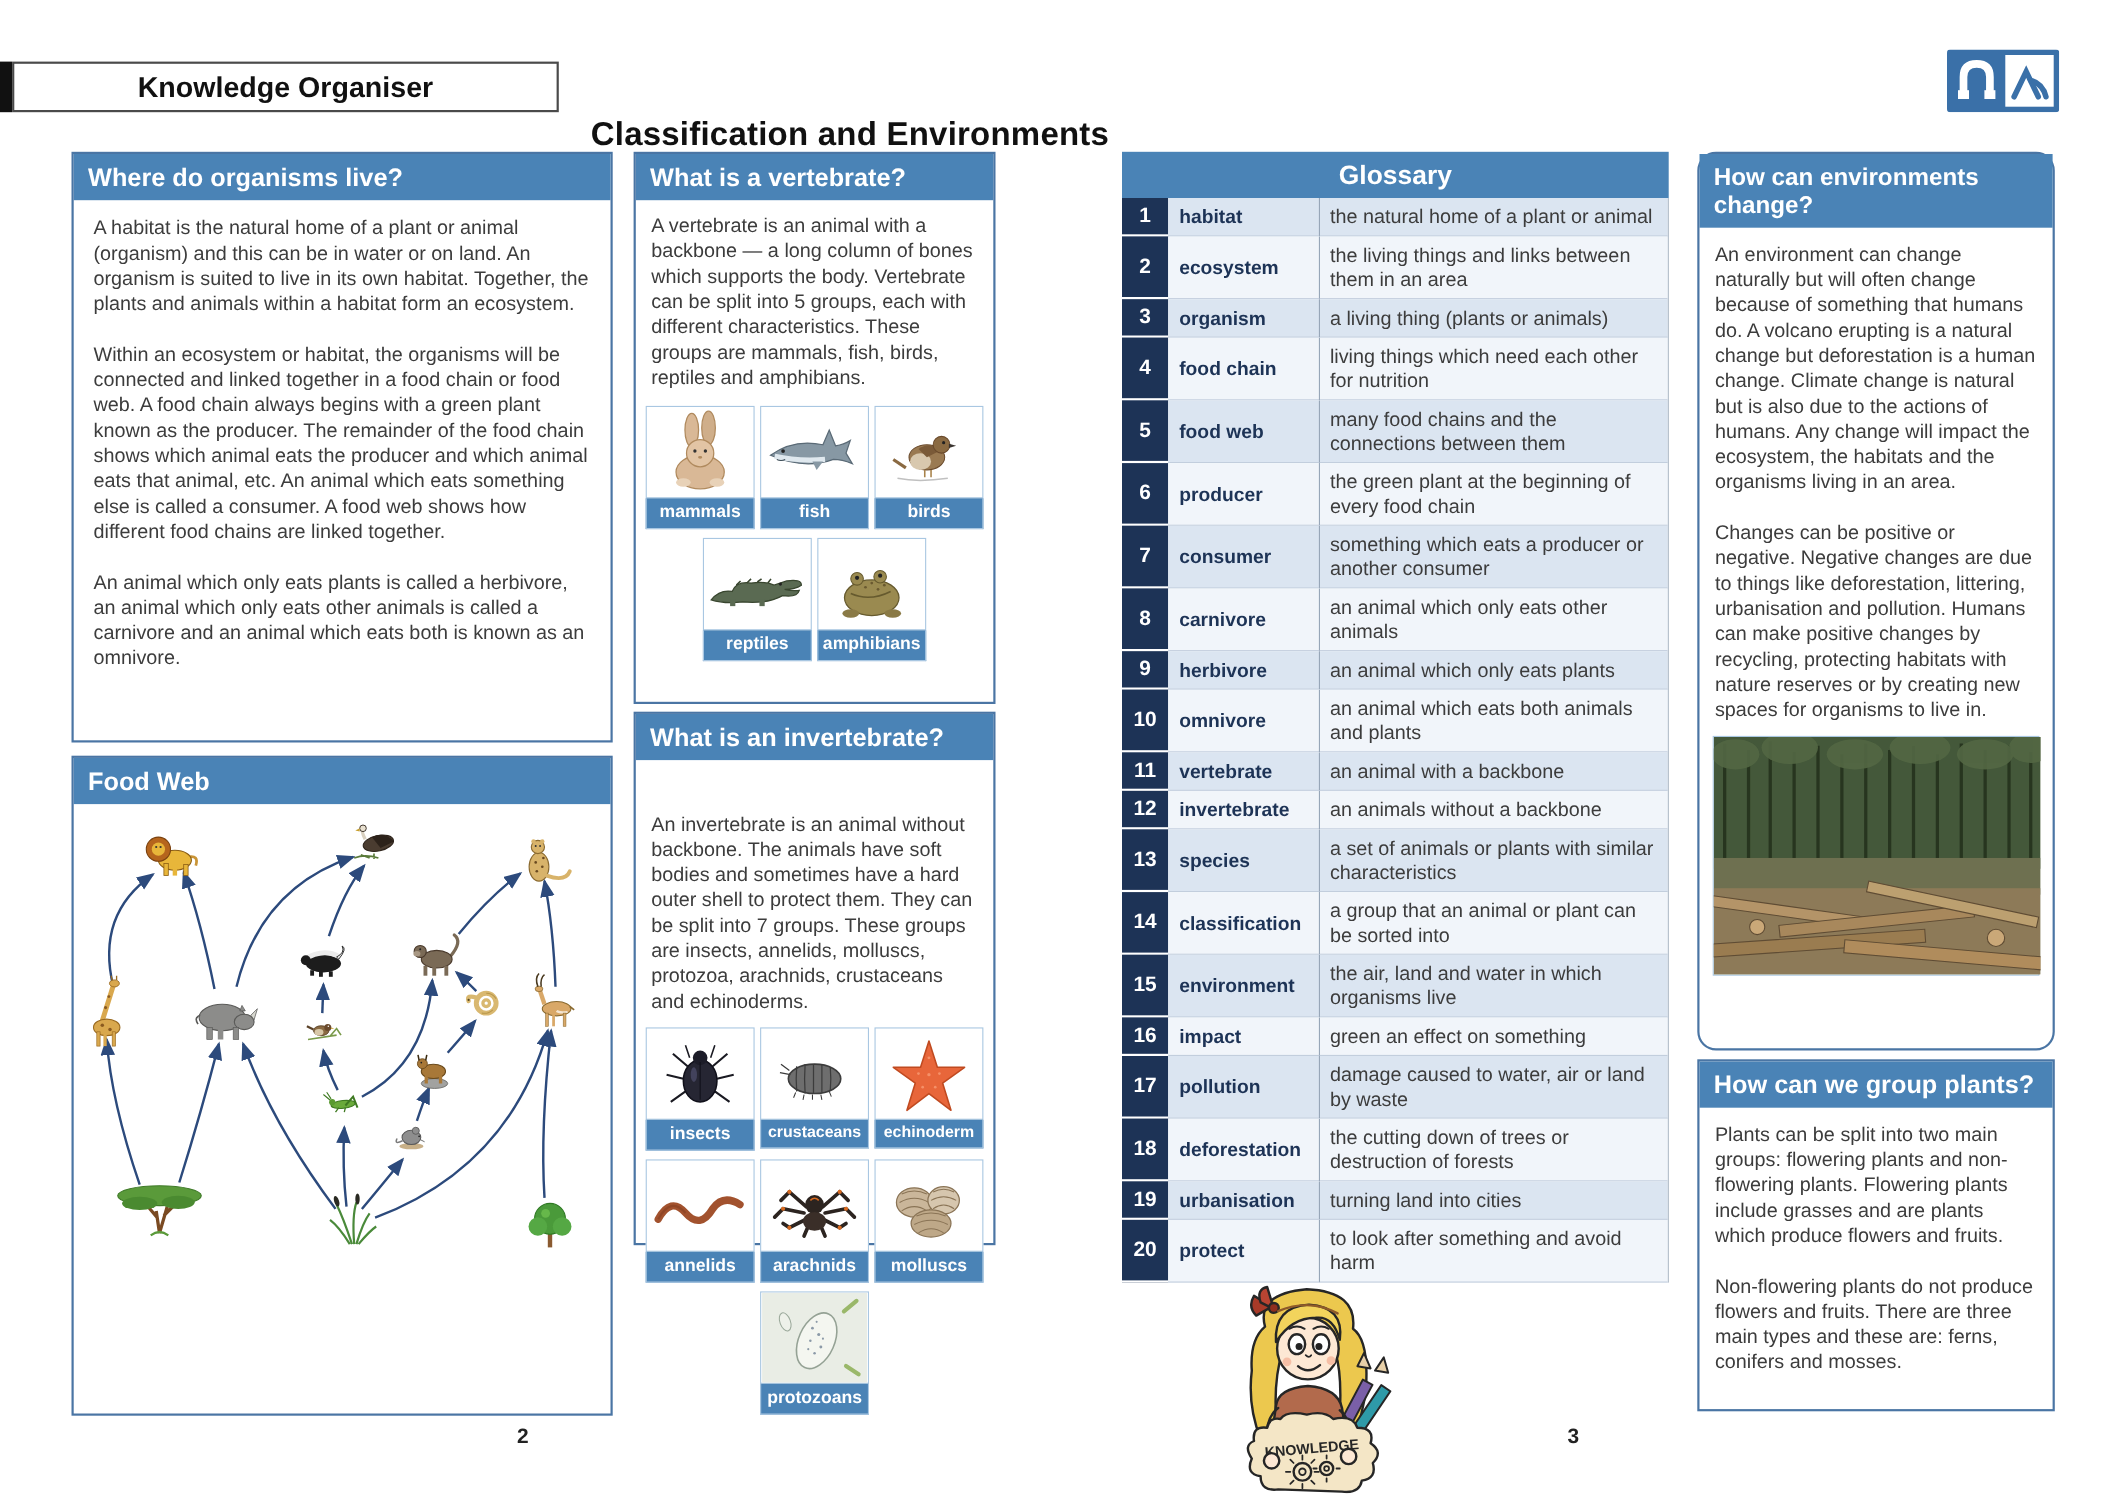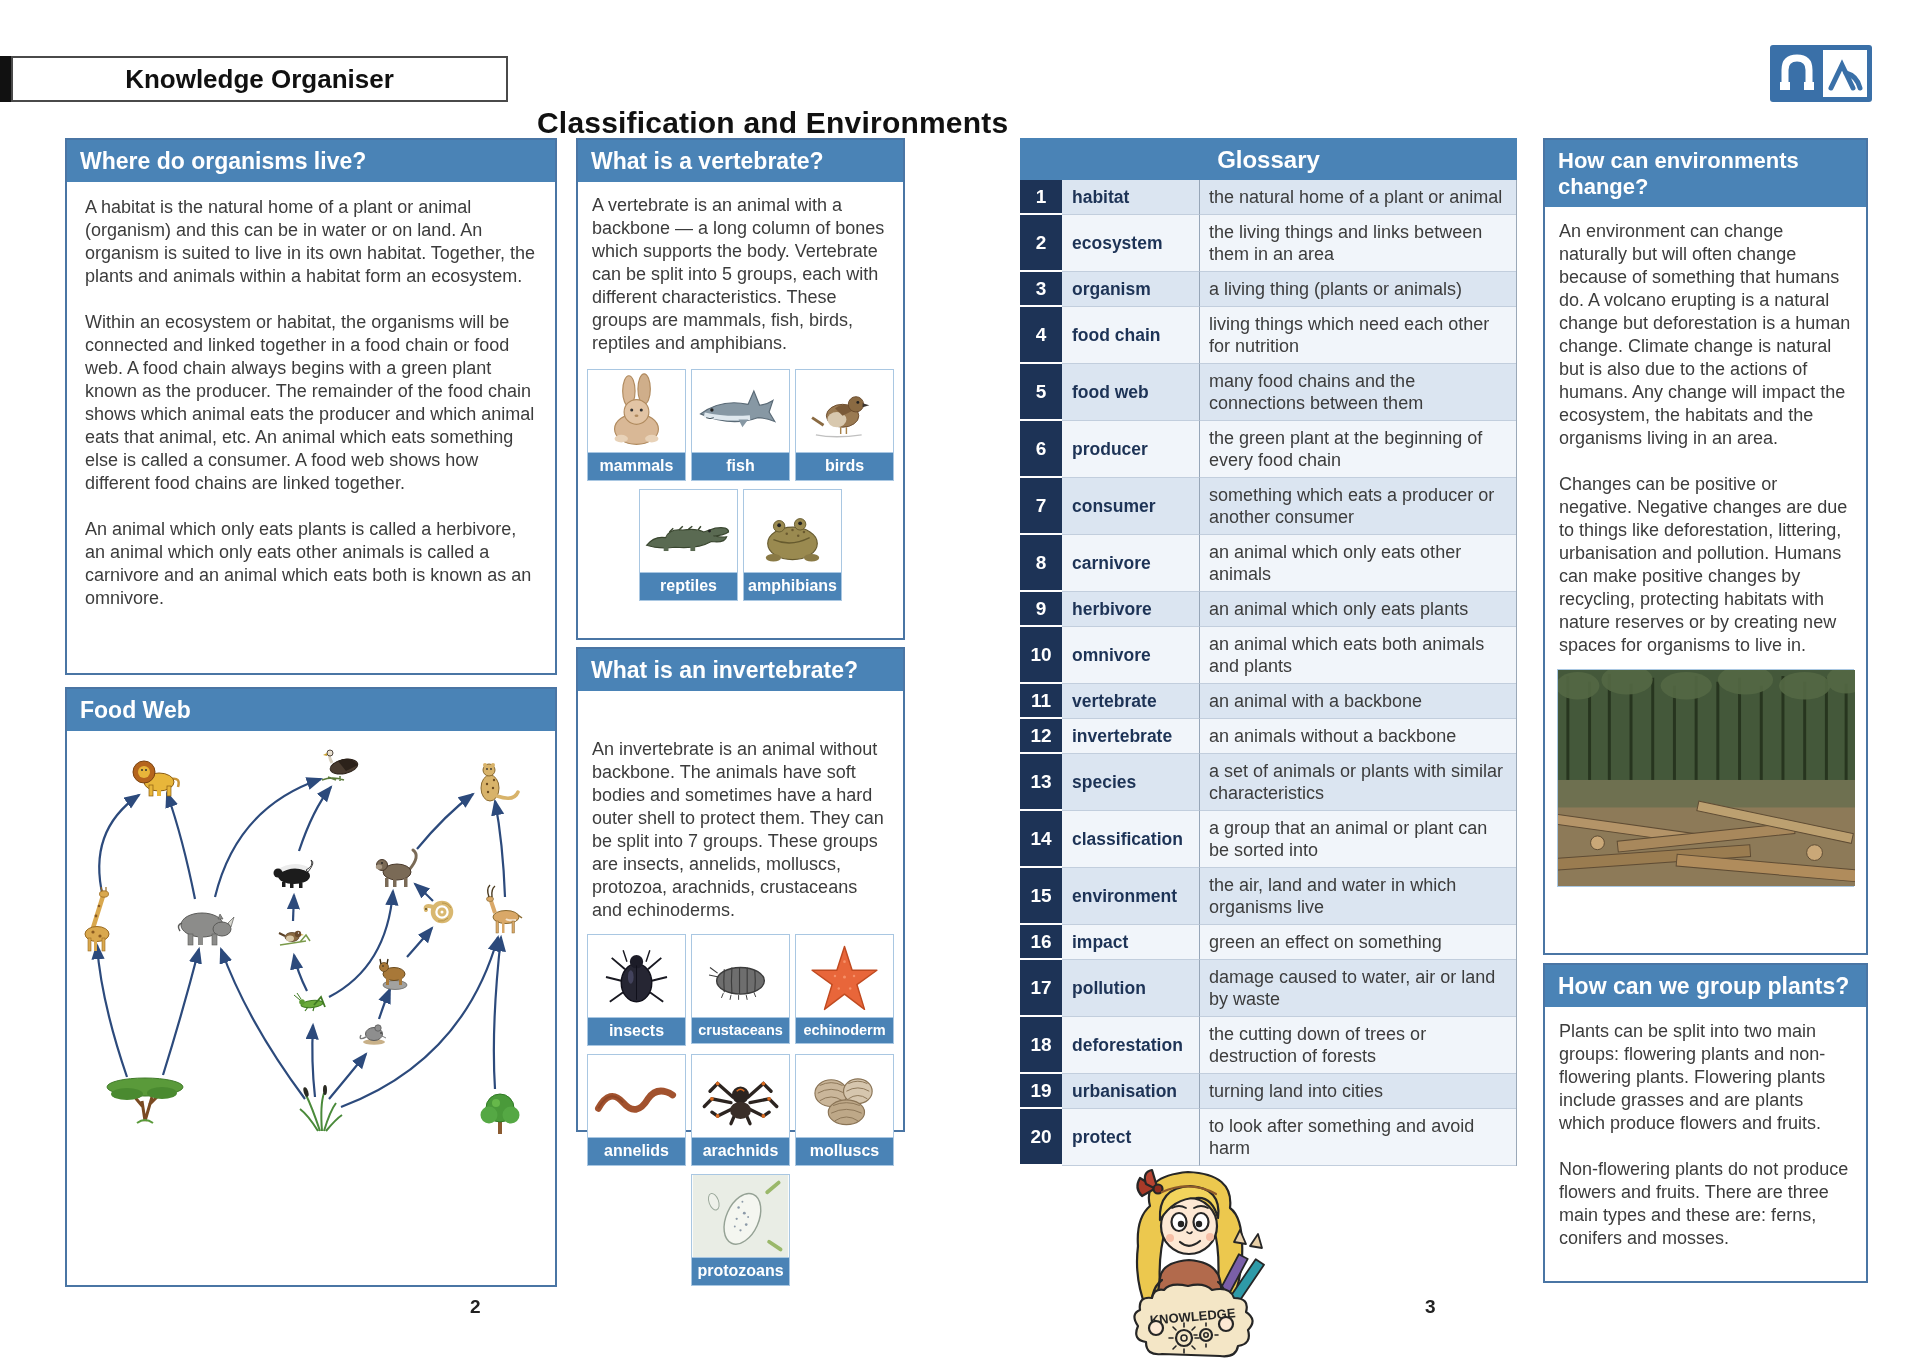--- a/index.html
+++ b/index.html
@@ -670,21 +670,21 @@
           <circle cx="106" cy="177" r="2.2"></circle>
           <path d="M84,169 L84,165 M84,191 L84,195 M73,180 L69,180 M95,180 L99,180 M76,172 L73,169 M92,188 L95,191 M76,188 L73,191 M92,172 L95,169"></path>
           <path d="M106,168 L106,165 M106,186 L106,189 M97,177 L94,177 M115,177 L118,177"></path>
         </g>
         <circle cx="56" cy="170" r="7" fill="#fde8d4"></circle>
         <circle cx="126" cy="166" r="7" fill="#fde8d4"></circle>
       </g>
     </svg>
   </div>
 
-  <div class="panel" style="left:1543px; top:138px; width:325px; height:817px;">
+  <div class="panel" style="left:1543px; top:138px; width:325px; height:817px;border-radius:17px;">
     <div class="phead" style="font-size:22px; line-height:26px;">How can environments change?</div>
     <div class="pbody" style="padding:13px 14px 10px 14px;">
       <p>An environment can change naturally but will often change because of something that humans do. A volcano erupting is a natural change but deforestation is a human change. Climate change is natural but is also due to the actions of humans. Any change will impact the ecosystem, the habitats and the organisms living in an area.</p>
       <p>Changes can be positive or negative. Negative changes are due to things like deforestation, littering, urbanisation and pollution. Humans can make positive changes by recycling, protecting habitats with nature reserves or by creating new spaces for organisms to live in.</p>
     </div>
     <div class="photo-frame" style="margin:2px 12px 0 12px;">
       <svg viewBox="0 0 301 220" width="297" height="216" preserveAspectRatio="none" style="display:block;">
         <rect width="301" height="220" fill="#9aa88a"></rect>
         <rect width="301" height="122" fill="#44583a"></rect>
         <g stroke="#27351f" stroke-width="3">

